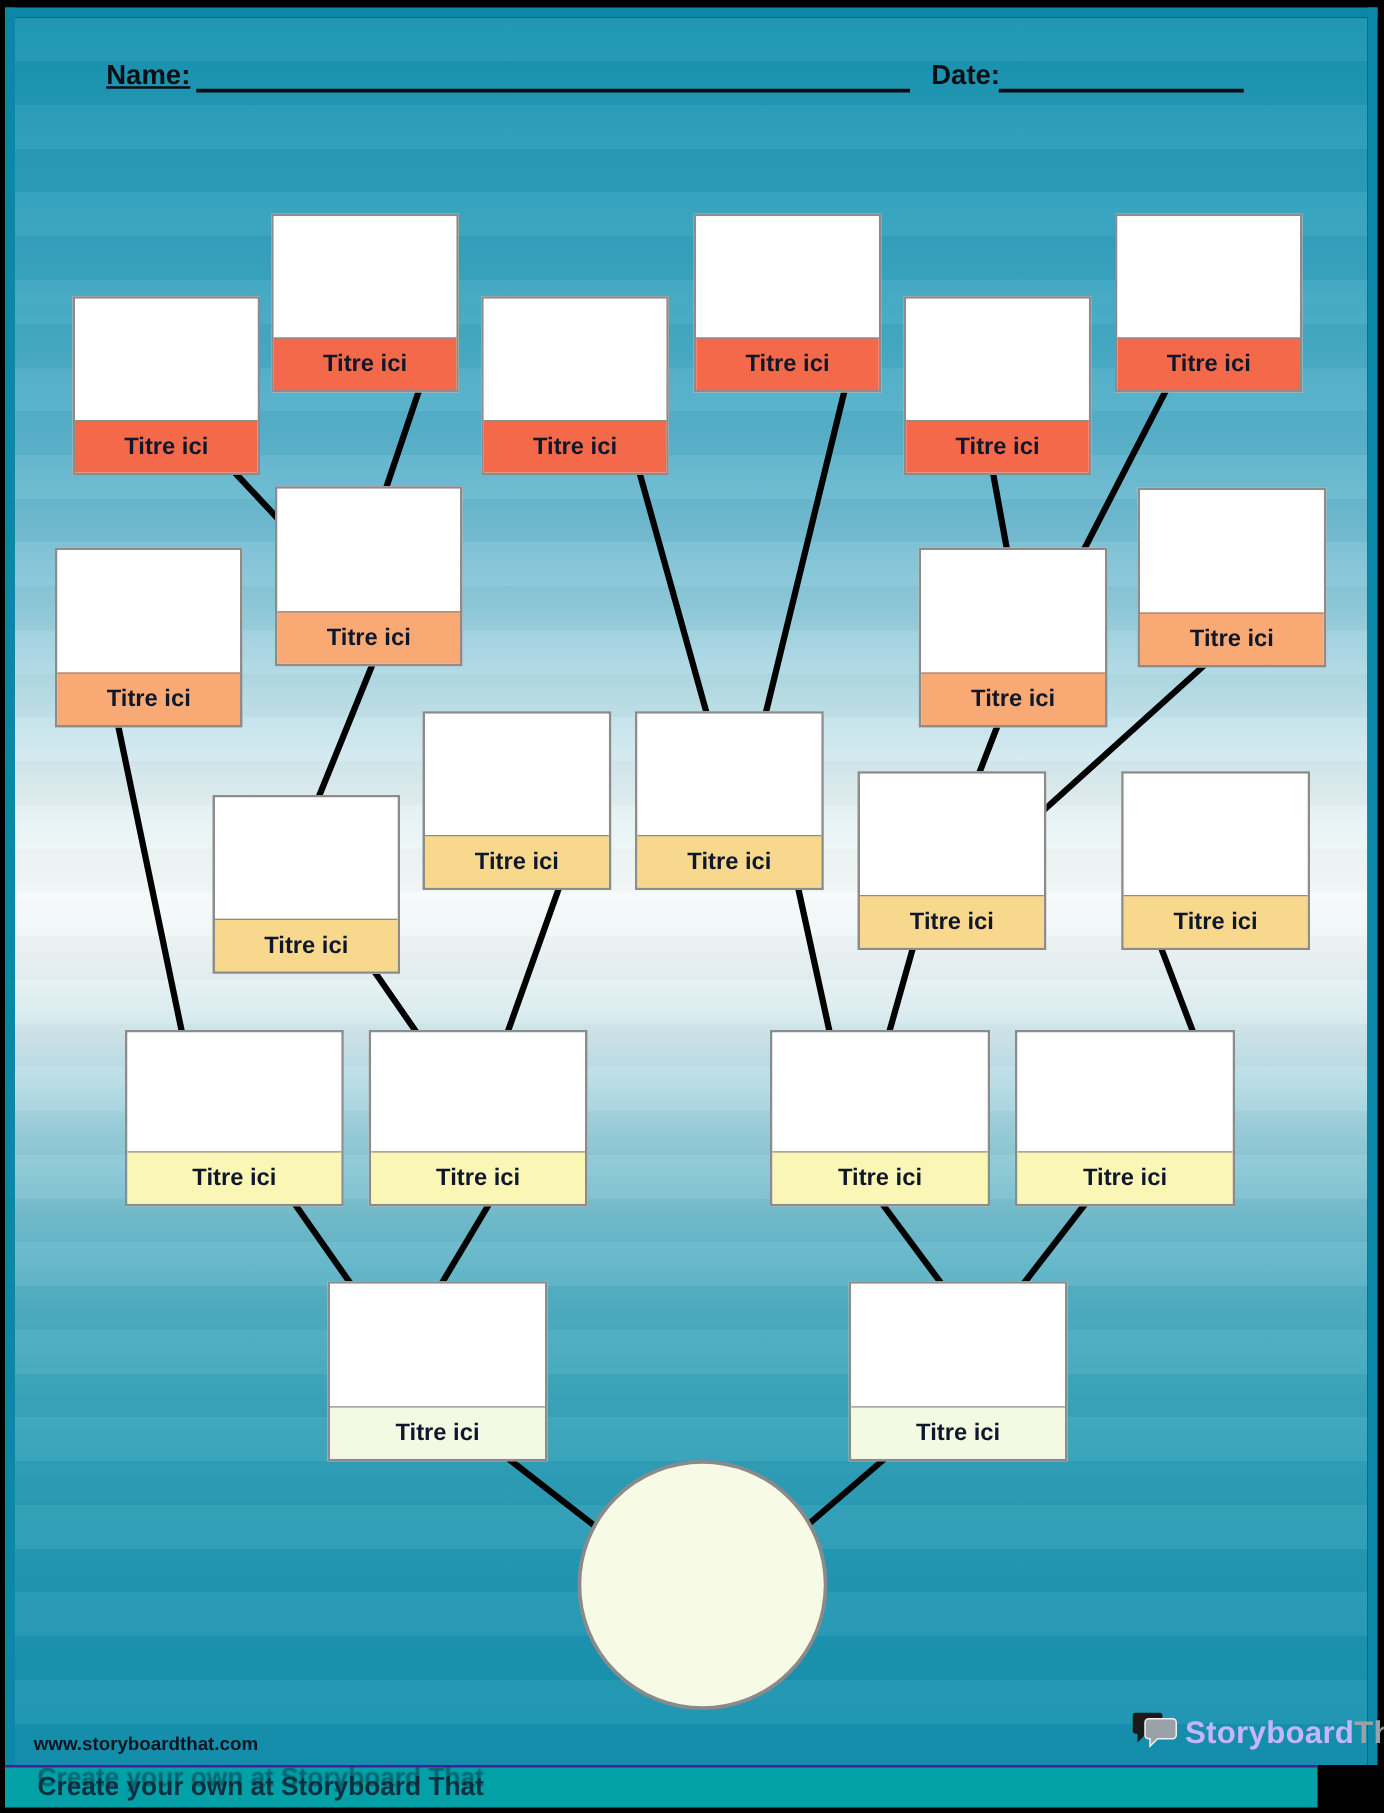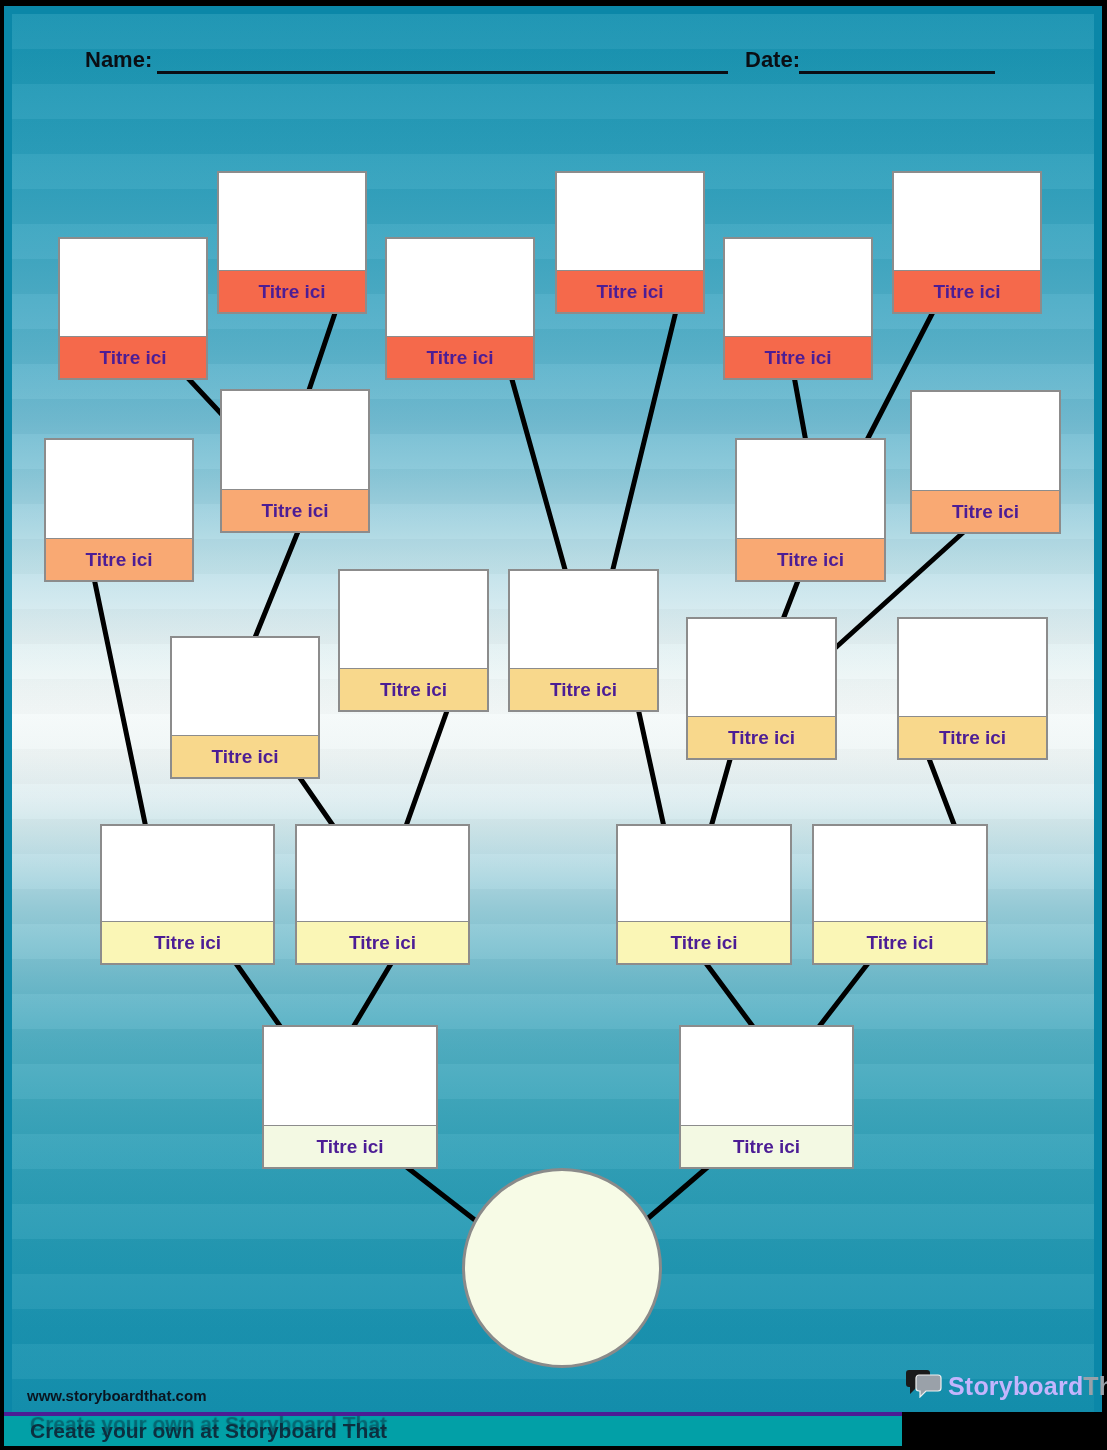--- a/index.html
+++ b/index.html
@@ -31,63 +31,63 @@
     z-index:1;
   }
   
   .hdr-label{
     position:absolute;z-index:4;
     font-size:22px;font-weight:bold;color:#0A0E14;
   }
   .hdr-line{
     position:absolute;z-index:4;height:3px;background:#0A0E14;
   }
-  #name-label{left:85px;top:47px;}
+  #name-label{left:85px;top:47px;text-decoration:underline;}
   #name-line{left:157px;top:71px;width:571px;}
   #date-label{left:745px;top:47px;}
   #date-line{left:799px;top:71px;width:196px;}
   
   #lines-svg{position:absolute;left:0;top:0;z-index:2;}
   
   .node{
     position:absolute;z-index:3;
     box-sizing:border-box;
     border:2px solid #8C8C8C;
     background:#FFFFFF;
     display:flex;flex-direction:column;
   }
   .node-body{flex:1;background:#FFFFFF;}
   .node-label{
     height:41px;flex:0 0 41px;
     border-top:1px solid #8C8C8C;
     display:flex;align-items:center;justify-content:center;
-    font-size:19px;font-weight:bold;color:#4c1d95;
+    font-size:19px;font-weight:bold;color:#0f172a;
   }
   .root-circle{
     position:absolute;z-index:3;
     box-sizing:border-box;
     border:3px solid #8A8A8A;border-radius:50%;
   }
   
   .site-url{
     position:absolute;left:27px;top:1387px;z-index:4;
     font-size:15px;font-weight:bold;color:#0A1520;
   }
   .logo{
     position:absolute;left:906px;top:1370px;z-index:4;
     display:flex;align-items:center;gap:6px;
   }
   .logo-text{font-size:25px;font-weight:600;letter-spacing:0.2px;}
   .logo-text .primary{color:#c4b5fd;}
   .logo-text .secondary{color:#99A1A9;}
   .bottom-band{
     position:absolute;left:4px;top:1412px;z-index:3;
-    width:898px;height:34px;
+    width:1050px;height:34px;
     background:#02A0A7;
-    border-top:4px solid #4c1d95;
+    border-top:2px solid #4c1d95;
     box-sizing:border-box;
     display:flex;align-items:center;
   }
   .tagline{
     margin-left:26px;
     font-size:21px;font-weight:bold;color:#0C2F3F;
     text-shadow:0 -7px 1px rgba(7,43,59,0.50);
   }
 </style>
 </head>

